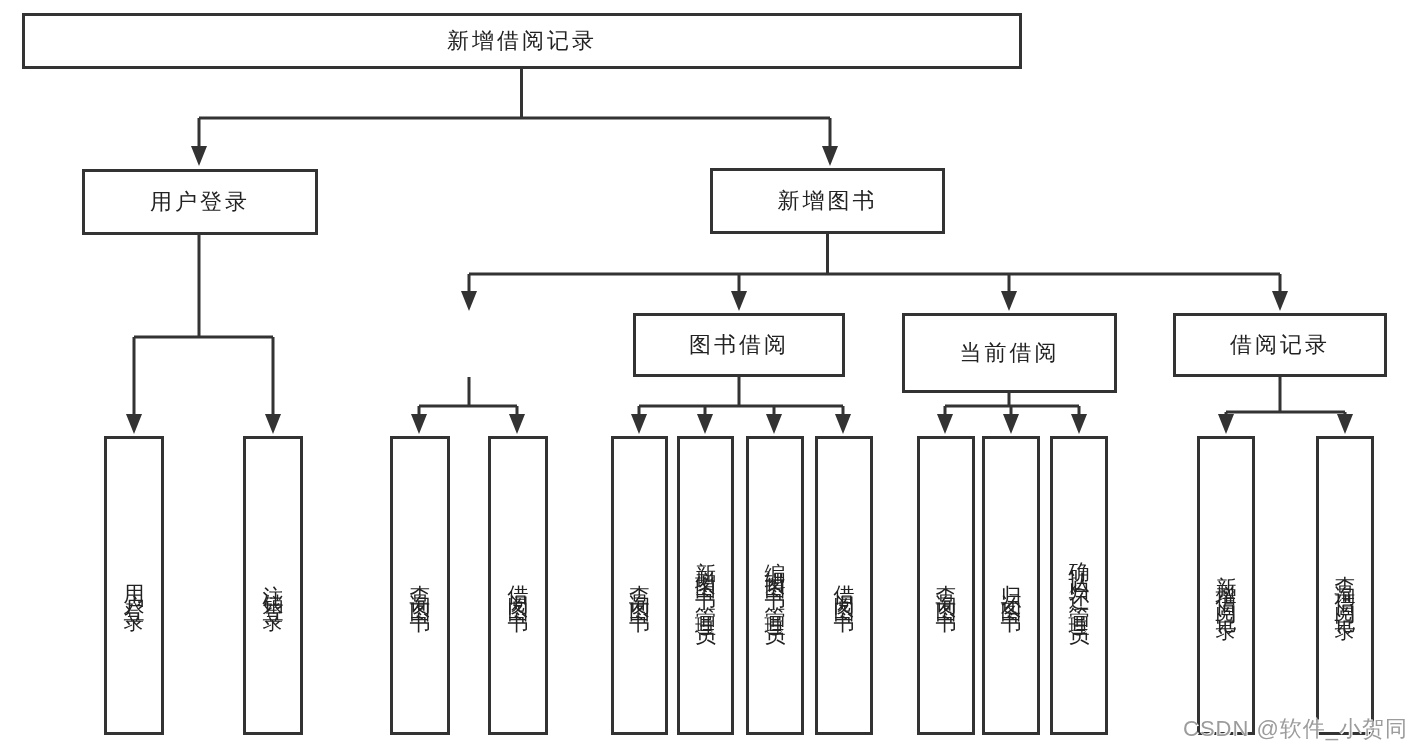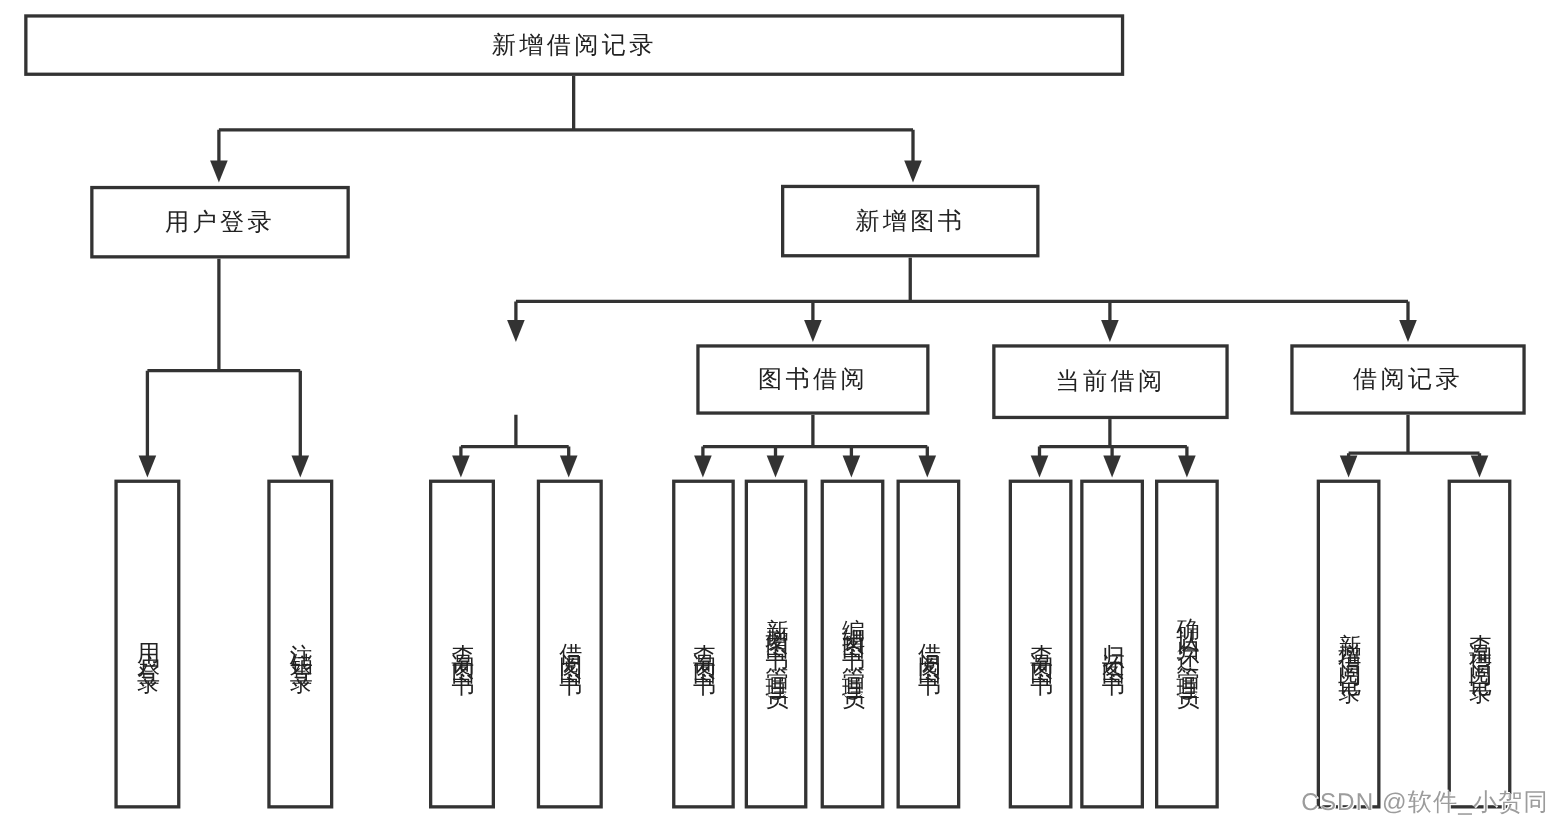--- a/index.html
+++ b/index.html
@@ -79,21 +79,21 @@
     <polygon points="1218,414 1234,414 1226,434"></polygon>
     <polygon points="1337,414 1353,414 1345,434"></polygon>
   </svg>
 
   <div class="box" style="left:22px;top:13px;width:1000px;height:56px;">新增借阅记录</div>
 
   <div class="box" style="left:82px;top:169px;width:236px;height:66px;">用户登录</div>
   <div class="box" style="left:710px;top:168px;width:235px;height:66px;">新增图书</div>
 
   <div class="box" style="left:633px;top:313px;width:212px;height:64px;">图书借阅</div>
-  <div class="box" style="left:902px;top:313px;width:215px;height:68px;">当前借阅</div>
+  <div class="box" style="left:902px;top:313px;width:215px;height:80px;">当前借阅</div>
   <div class="box" style="left:1173px;top:313px;width:214px;height:64px;">借阅记录</div>
 
   <div class="box vbox" style="left:104px;top:436px;width:60px;height:299px;">用户登录</div>
   <div class="box vbox" style="left:243px;top:436px;width:60px;height:299px;">注销登录</div>
 
   <div class="box vbox" style="left:390px;top:436px;width:60px;height:299px;">查询图书</div>
   <div class="box vbox" style="left:488px;top:436px;width:60px;height:299px;">借阅图书</div>
 
   <div class="box vbox" style="left:611px;top:436px;width:57px;height:299px;">查询图书</div>
   <div class="box vbox" style="left:677px;top:436px;width:57px;height:299px;">新增图书（管理员）</div>

